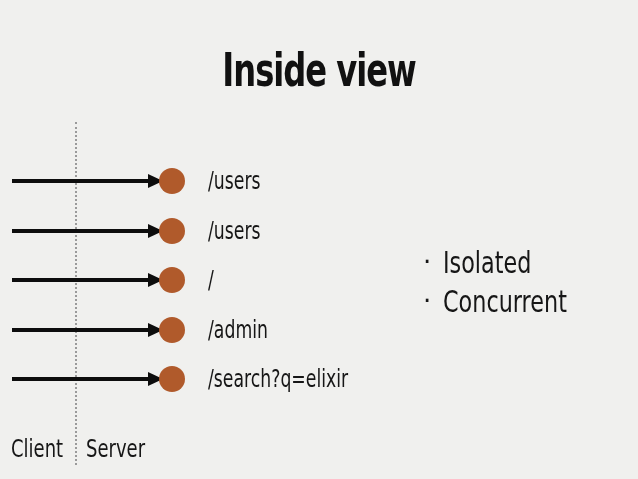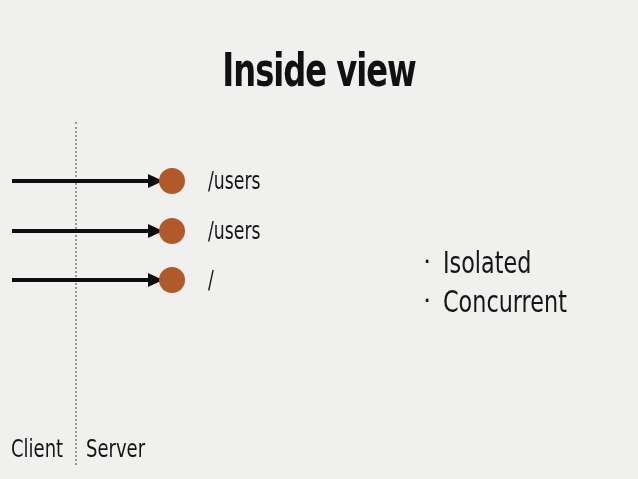--- a/index.html
+++ b/index.html
@@ -179,21 +179,37 @@
 
   <div class="request-row" style="top:265px;">
     <div class="arrow-wrap">
       <div class="arrow-shaft"></div>
       <div class="arrow-head"></div>
     </div>
     <div class="node-dot"></div>
     <div class="route-label">/</div>
   </div>
 
-
+  <div class="request-row" style="top:315px;">
+    <div class="arrow-wrap">
+      <div class="arrow-shaft"></div>
+      <div class="arrow-head"></div>
+    </div>
+    <div class="node-dot"></div>
+    <div class="route-label">/admin</div>
+  </div>
+
+  <div class="request-row" style="top:364px;">
+    <div class="arrow-wrap">
+      <div class="arrow-shaft"></div>
+      <div class="arrow-head"></div>
+    </div>
+    <div class="node-dot"></div>
+    <div class="route-label">/search?q=elixir</div>
+  </div>
 
   <div id="feature-list">
     <div class="feature-item">
       <span class="feature-bullet">·</span>
       <span class="feature-text">Isolated</span>
     </div>
     <div class="feature-item">
       <span class="feature-bullet">·</span>
       <span class="feature-text">Concurrent</span>
     </div>

